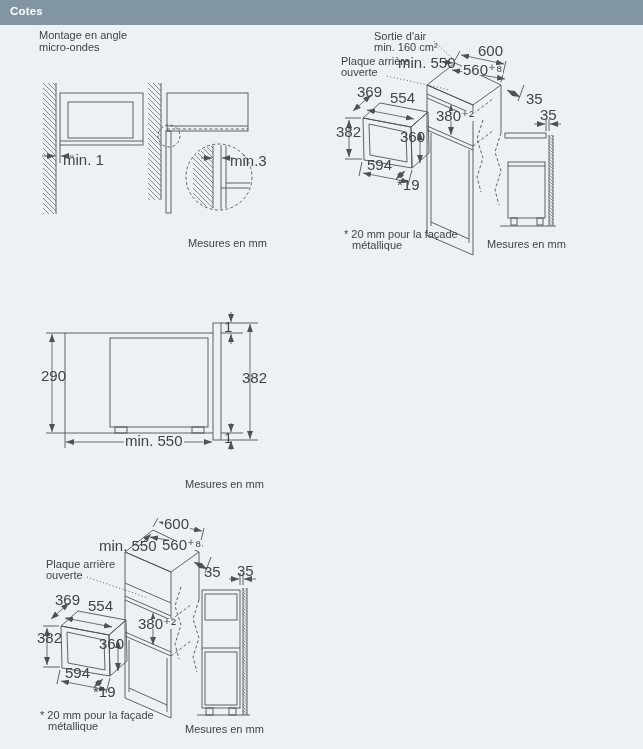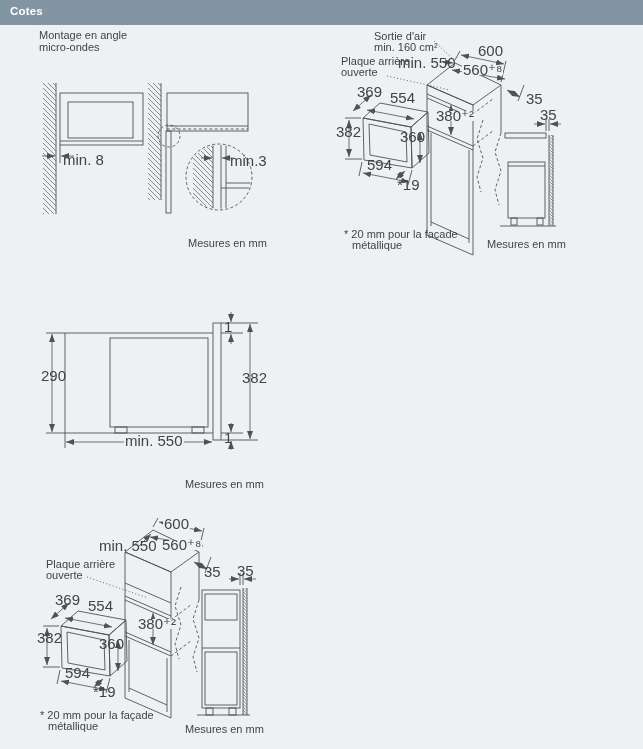--- a/index.html
+++ b/index.html
@@ -219,21 +219,21 @@
       <line x1="197" y1="715" x2="250" y2="715"></line>
       <line x1="240" y1="573" x2="240" y2="585"></line>
       <line x1="243" y1="573" x2="243" y2="585"></line>
       <line class="dimline" x1="229" y1="579" x2="239" y2="579" marker-end="url(#ma)"></line>
       <line class="dimline" x1="256" y1="579" x2="244" y2="579" marker-end="url(#ma)"></line>
     </g>
   </svg>
 
   <div class="txt" style="left:39px;top:30px;">Montage en angle</div>
   <div class="txt" style="left:39px;top:42px;">micro-ondes</div>
-  <div class="dim" style="left:63px;top:155px;">min. 8</div>
+  <div class="dim" style="left:63px;top:155px;">min. 1</div>
   <div class="dim" style="left:230px;top:156px;">min.3</div>
   <div class="txt" style="left:188px;top:238px;">Mesures en mm</div>
 
   <div class="txt" style="left:374px;top:31px;">Sortie d'air</div>
   <div class="txt" style="left:374px;top:42px;">min. 160 cm²</div>
   <div class="txt" style="left:341px;top:56px;">Plaque arrière</div>
   <div class="txt" style="left:341px;top:67px;">ouverte</div>
   <div class="dim" style="left:398px;top:58px;">min. 550</div>
   <div class="dim mask" style="left:477px;top:46px;">600</div>
   <div class="dim mask" style="left:462px;top:65px;">560⁺⁸</div>

